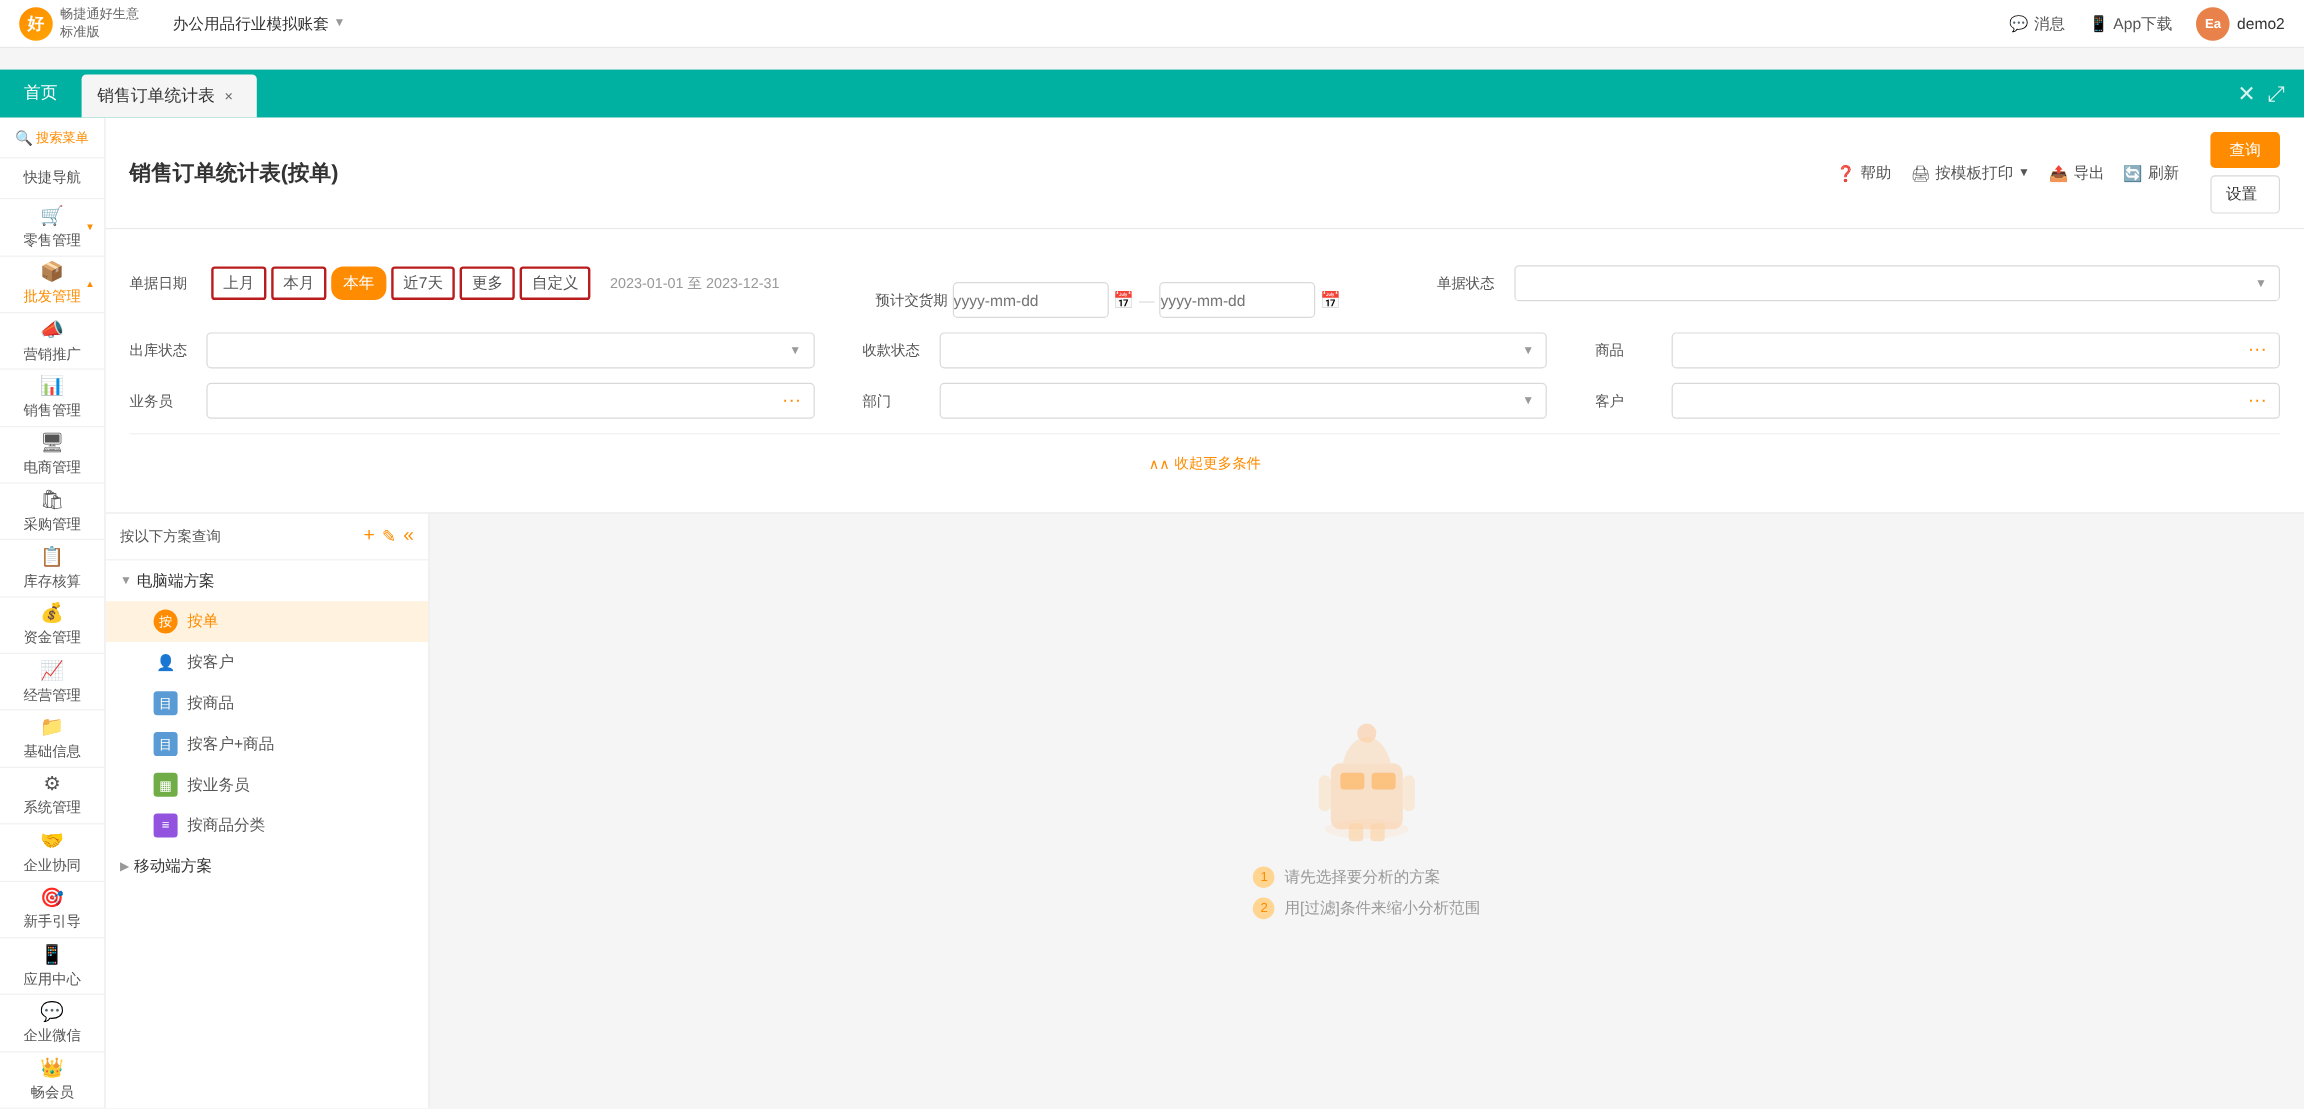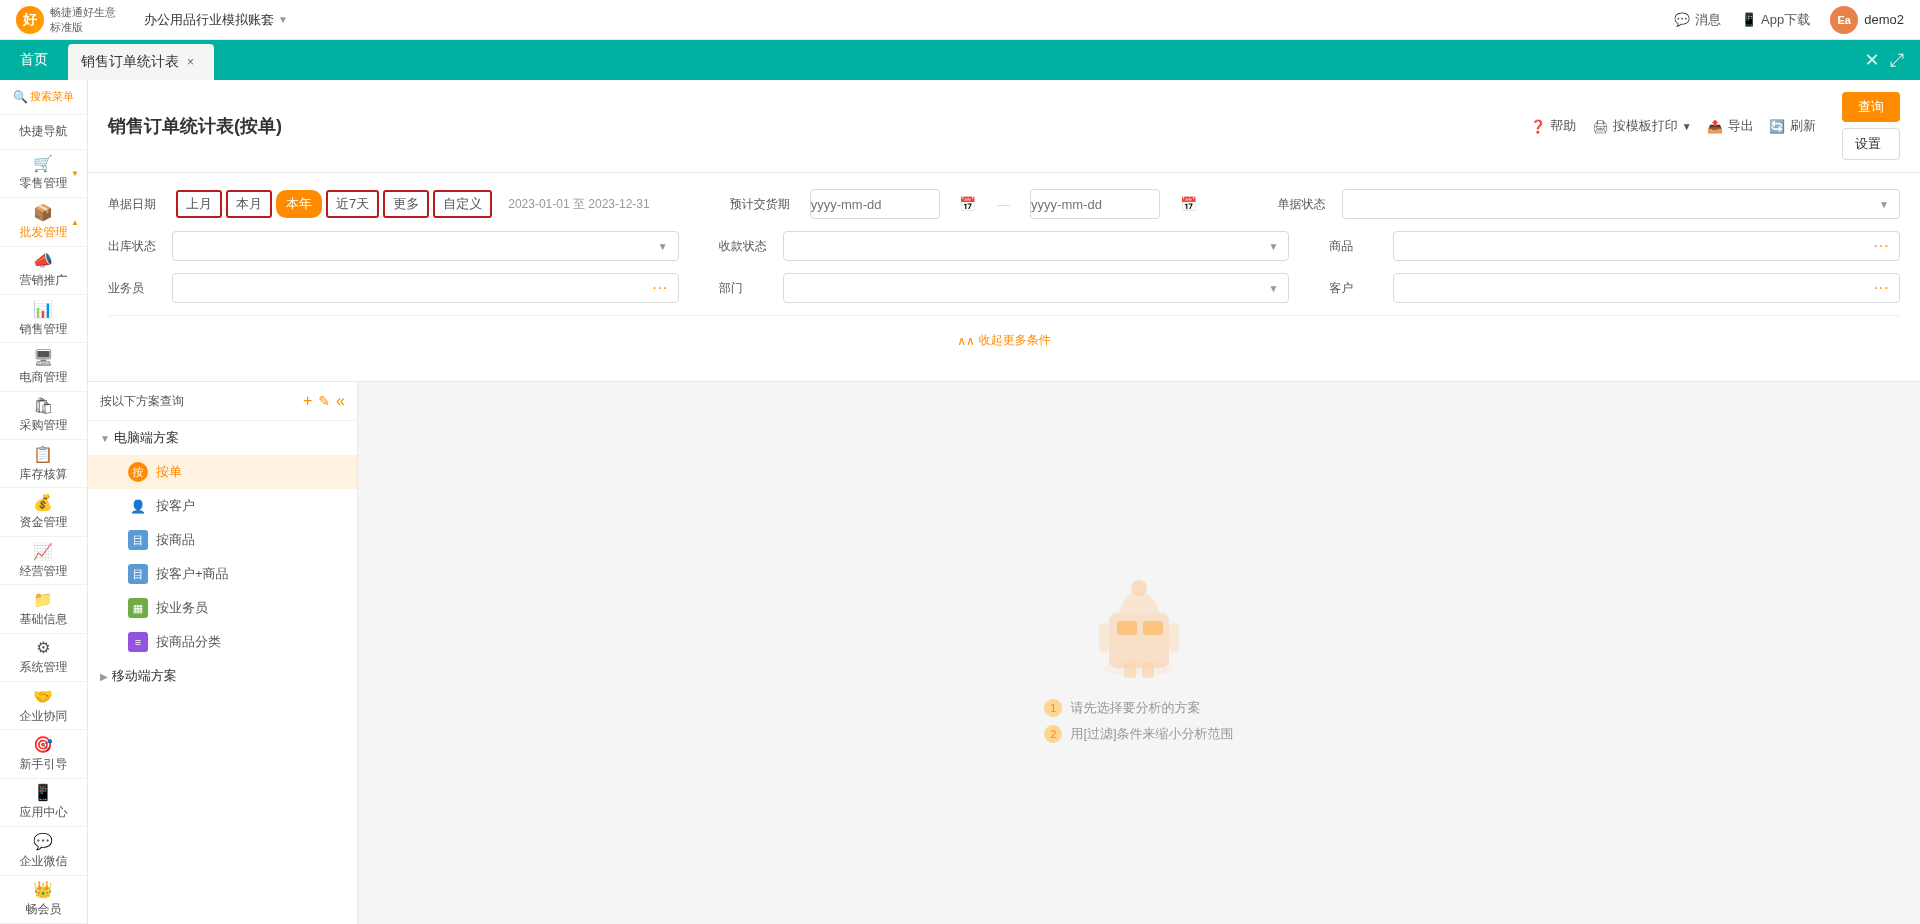--- a/index.html
+++ b/index.html
@@ -11,21 +11,21 @@
     .logo-area { display: flex; align-items: center; gap: 6px; }
     .logo-icon { width: 28px; height: 28px; background: linear-gradient(135deg, #ff8c00, #ffa500); border-radius: 50%; display: flex; align-items: center; justify-content: center; color: white; font-size: 14px; font-weight: bold; }
     .logo-text { font-size: 11px; color: #666; line-height: 1.3; }
     .workspace-selector { display: flex; align-items: center; gap: 4px; font-size: 13px; color: #333; cursor: pointer; margin-left: 20px; }
     .topbar-right { display: flex; align-items: center; gap: 20px; }
     .topbar-action { display: flex; align-items: center; gap: 4px; font-size: 13px; color: #555; cursor: pointer; }
     .user-avatar { width: 28px; height: 28px; background: #ff8c00; border-radius: 50%; display: flex; align-items: center; justify-content: center; color: white; font-size: 12px; overflow: hidden; }
     .user-name { font-size: 13px; color: #333; cursor: pointer; }
 
     
-    .nav-tabs { height: 40px; background: #00b0a0; display: flex; align-items: center; padding: 0 0; flex-shrink: 0; }
+    .nav-tabs { height: 40px; background: #00b0a0; display: flex; align-items: center; padding: 0 0; flex-shrink: 0; margin-top: 18px; }
     .nav-tab { height: 40px; display: flex; align-items: center; padding: 0 20px; font-size: 14px; color: rgba(255,255,255,0.85); cursor: pointer; position: relative; }
     .nav-tab.active { background: #f5f5f5; color: #333; border-radius: 4px 4px 0 0; margin-top: 4px; height: 36px; padding-left: 13px; }
     .nav-tab.home { color: white; }
     .nav-tab-close { margin-left: 8px; font-size: 12px; color: #666; cursor: pointer; }
     .nav-tab-action { color: rgba(255,255,255,0.85); cursor: pointer; font-size: 18px; }
 
     
     .main-wrapper { display: flex; flex: 1; overflow: hidden; }
 
     
@@ -261,21 +261,21 @@
             <button class="date-btn">上月</button>
             <button class="date-btn">本月</button>
             <button class="date-btn active">本年</button>
             <button class="date-btn">近7天</button>
             <button class="date-btn">更多</button>
             <button class="date-btn">自定义</button>
           </div>
           <span class="date-range">2023-01-01 至 2023-12-31</span>
         </div>
         <div style="width:40px;"></div>
-        <div class="filter-group" style="flex:none;gap:20px;">
+        <div class="filter-group" style="flex:none;gap:4px;margin-top:28px;">
           <span class="filter-label">预计交货期</span>
           <input class="filter-input date-input" placeholder="yyyy-mm-dd" style="">
           <span class="date-icon">📅</span>
           <span class="filter-divider">—</span>
           <input class="filter-input date-input" placeholder="yyyy-mm-dd" style="">
           <span class="date-icon">📅</span>
         </div>
         <div style="width:40px;"></div>
         <div class="filter-group" style="flex:1;gap:4px;">
           <span class="filter-label">单据状态</span>

